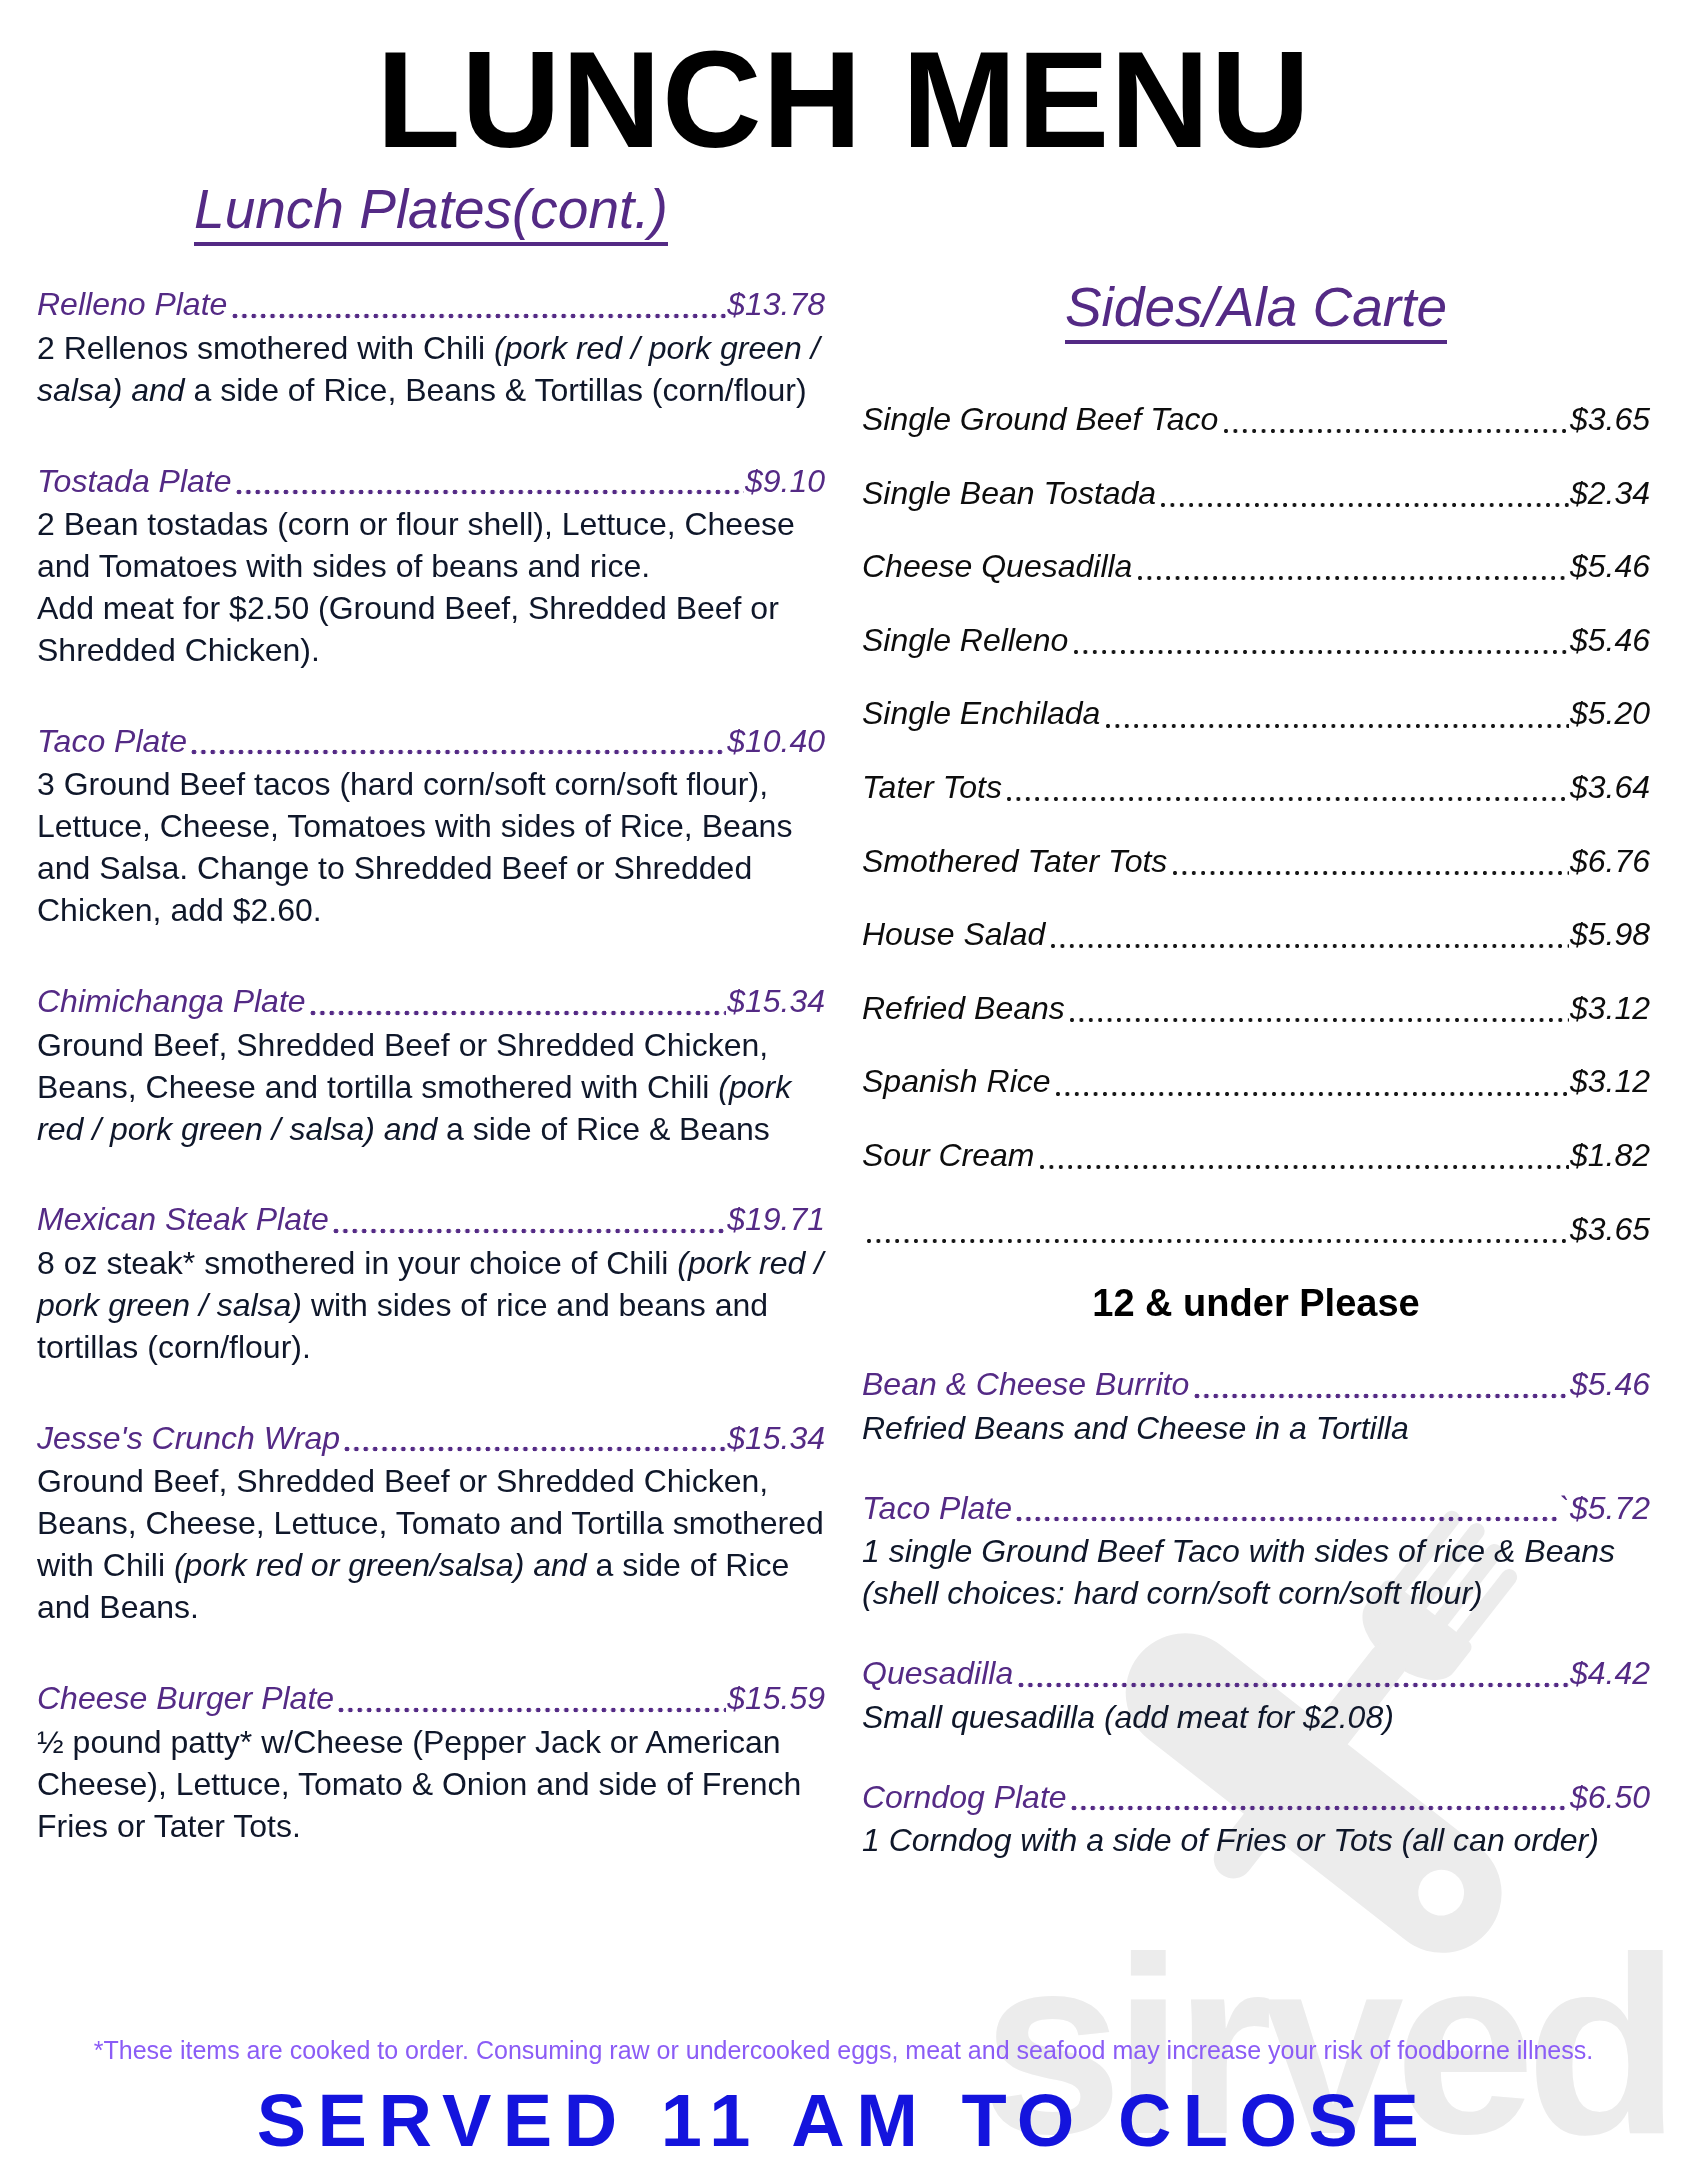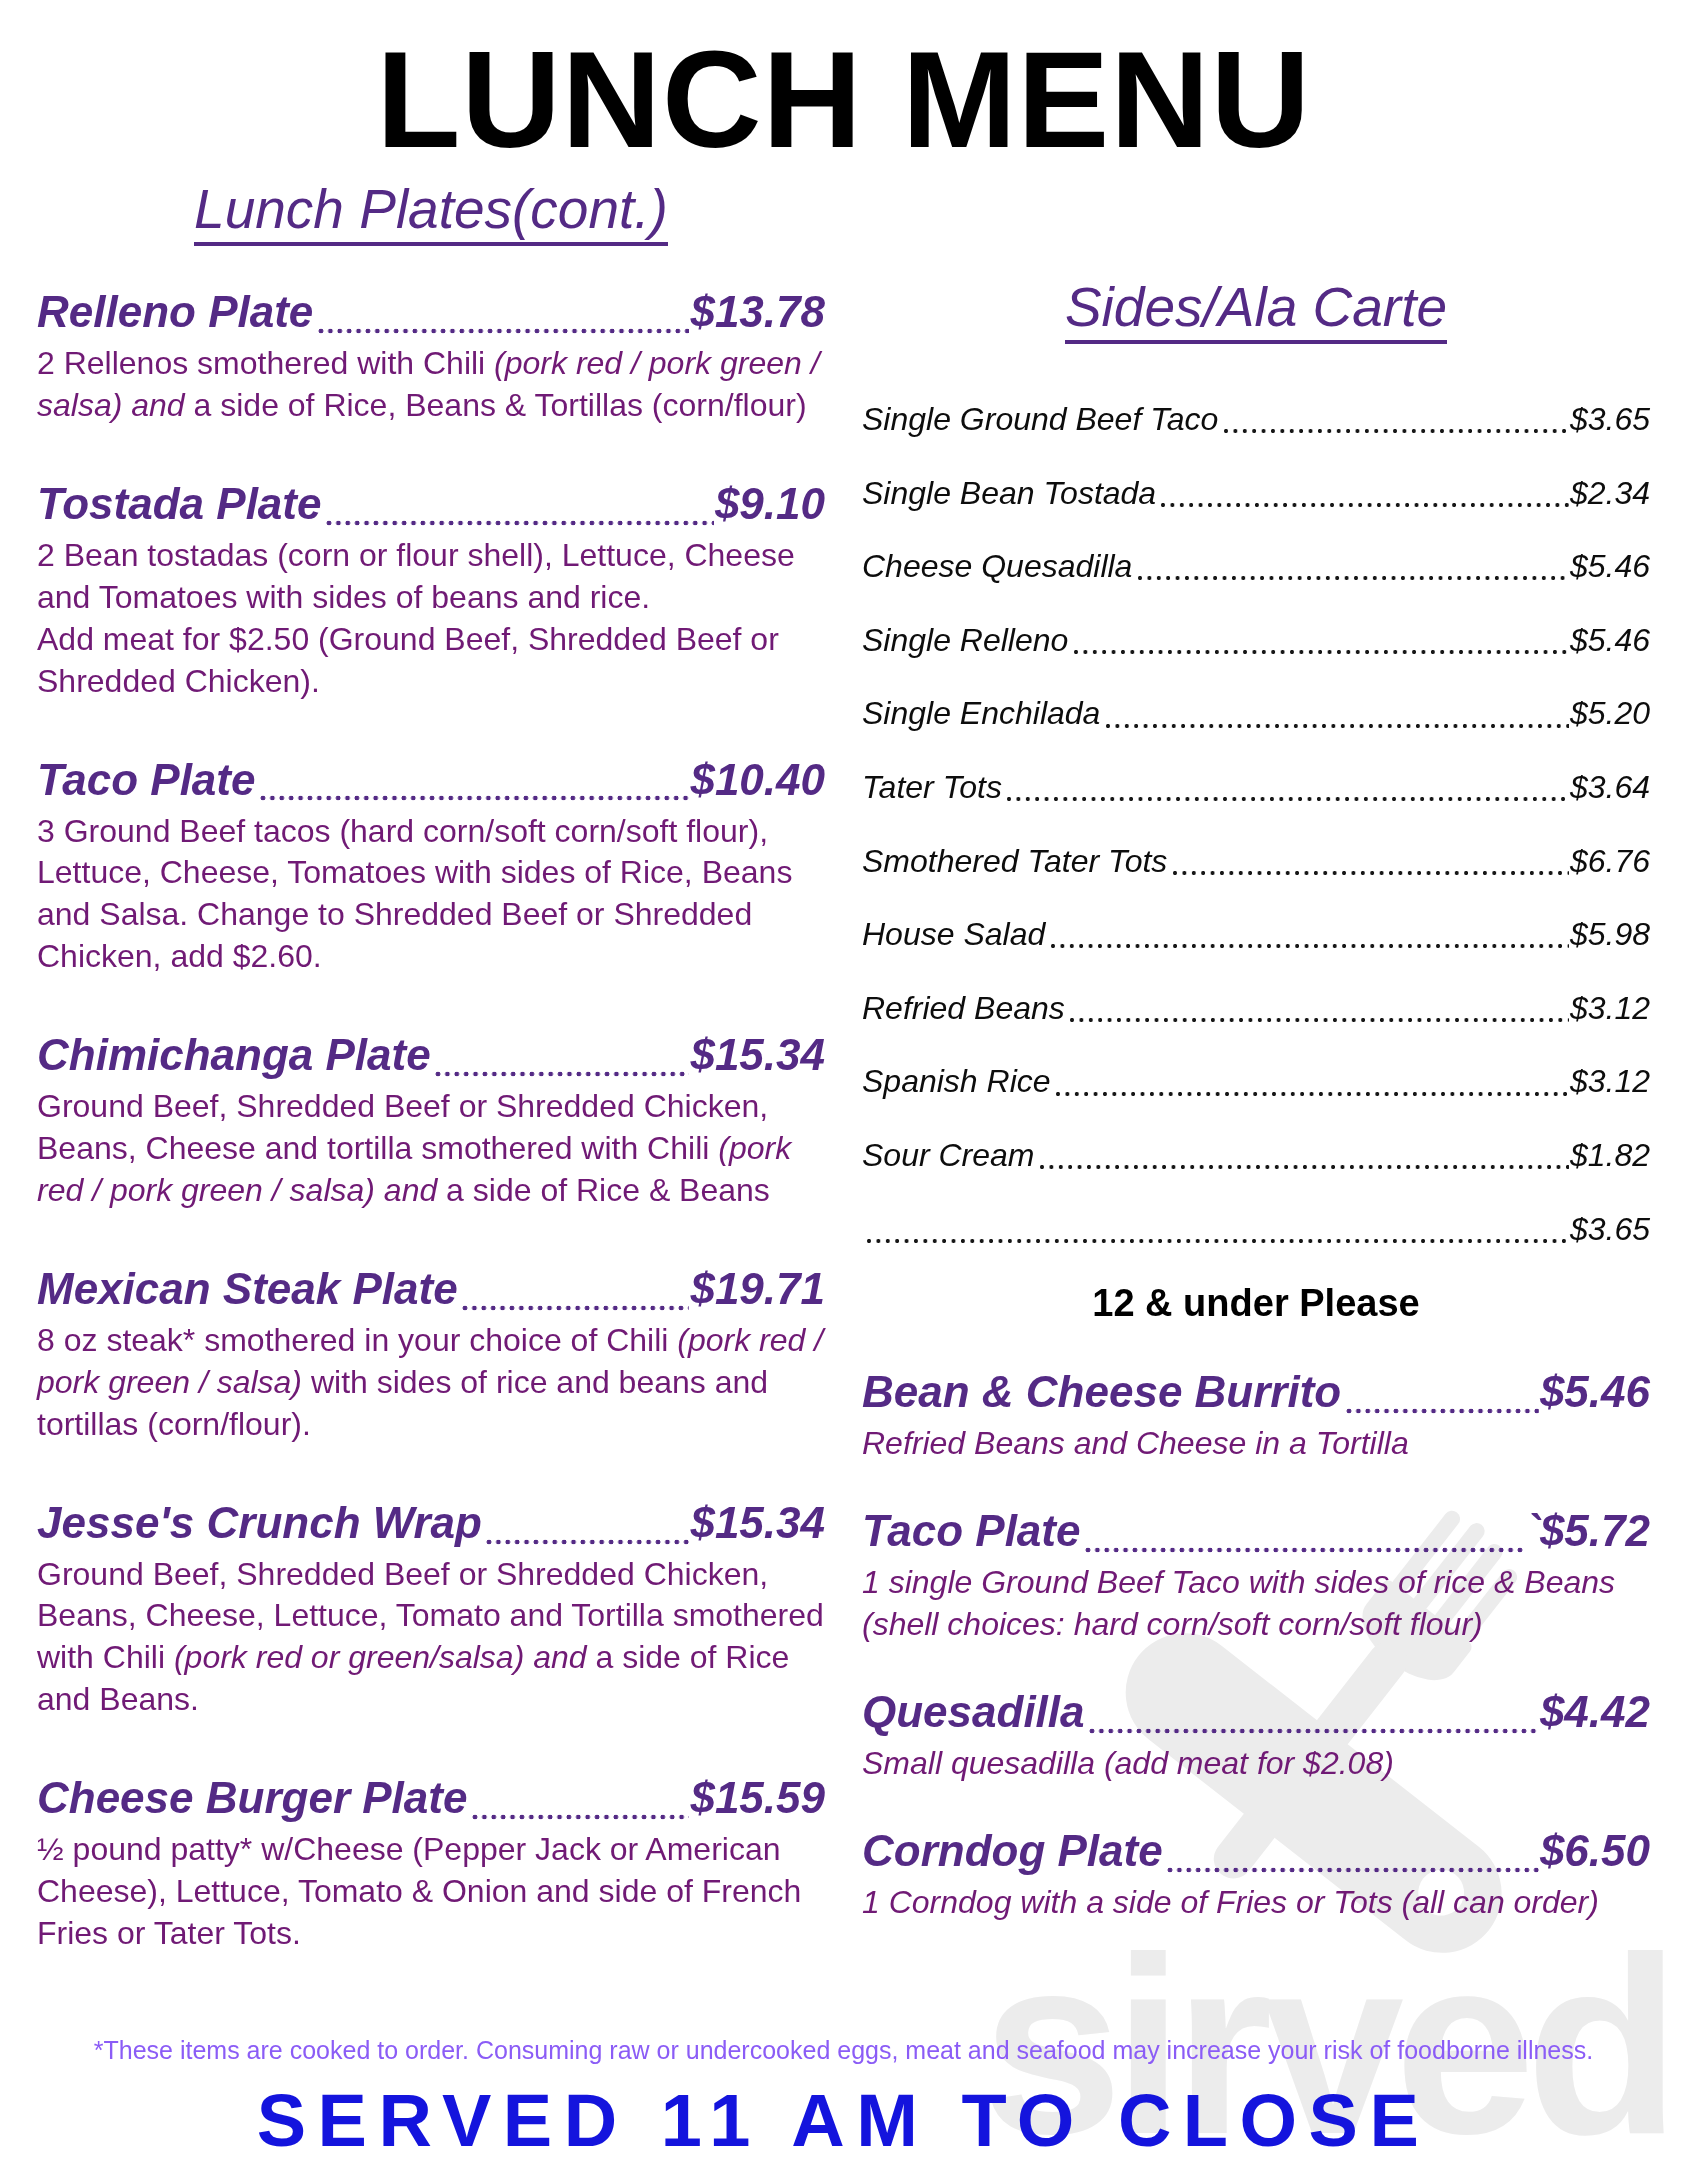--- a/index.html
+++ b/index.html
@@ -42,31 +42,31 @@
     text-align:center;
     font-size:55px;font-weight:normal;font-style:italic;
     color:var(--purple);line-height:1.1;
   }
   .sec-head .ul{border-bottom:4.7px solid var(--purple);padding-bottom:2.7px;}
   .col-left .sec-head{margin:4px 0 45px 0;}
   .col-right{padding-top:86px;}
   .col-right .sec-head{margin:16px 0 62px 0;}
   
   .item{margin-bottom:49px;}
-  .item-row{display:flex;align-items:baseline;color:var(--purple);font-weight:bold;font-style:italic;font-size:44px;line-height:1.28;}
+  .item-row{display:flex;align-items:baseline;color:var(--purple);font-weight:normal;font-style:italic;font-size:32px;line-height:1.28;}
   .item-name{white-space:nowrap;}
   .item-price{white-space:nowrap;}
   .leader{
     flex:1 1 auto;min-width:20px;height:1em;align-self:flex-end;margin:0 1.3px;
     background-image:radial-gradient(circle,var(--purple) 2.1px,transparent 2.6px);
     background-size:9.4px 8px;background-repeat:repeat-x;
     background-position:left 1.3px bottom 5.4px;
   }
   .leader.black{background-image:radial-gradient(circle,#161616 1.8px,transparent 2.3px);}
-  .item-desc{font-size:32px;line-height:1.31;color:#701a75;margin-top:2.7px;}
+  .item-desc{font-size:32px;line-height:1.31;color:#0f172a;margin-top:2.7px;}
   
   .ala-row{
     display:flex;align-items:baseline;
     font-size:32px;font-style:italic;color:#0d0d0d;line-height:1.3;
     margin-bottom:32px;
   }
   
   .kids-head{margin:17.5px 0 4px 0 !important;}
   .kids-sub{text-align:center;font-size:38px;font-weight:bold;color:#000;margin-bottom:39px;}
   .kids .item{margin-bottom:38px;}

